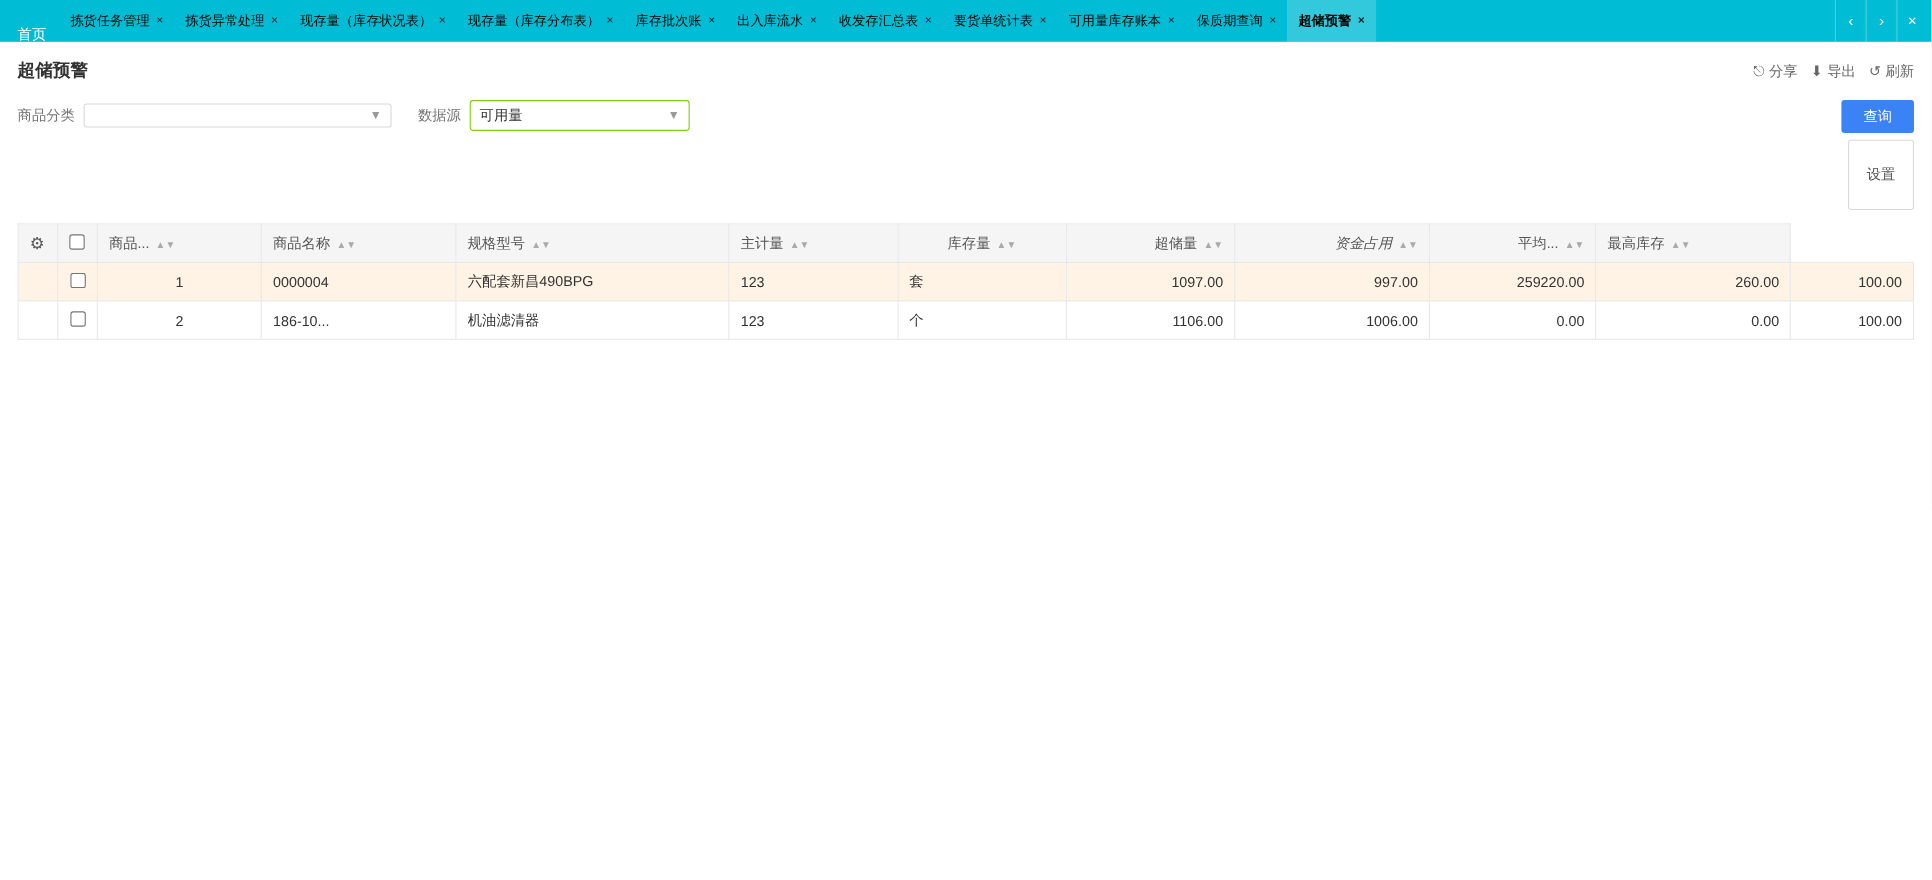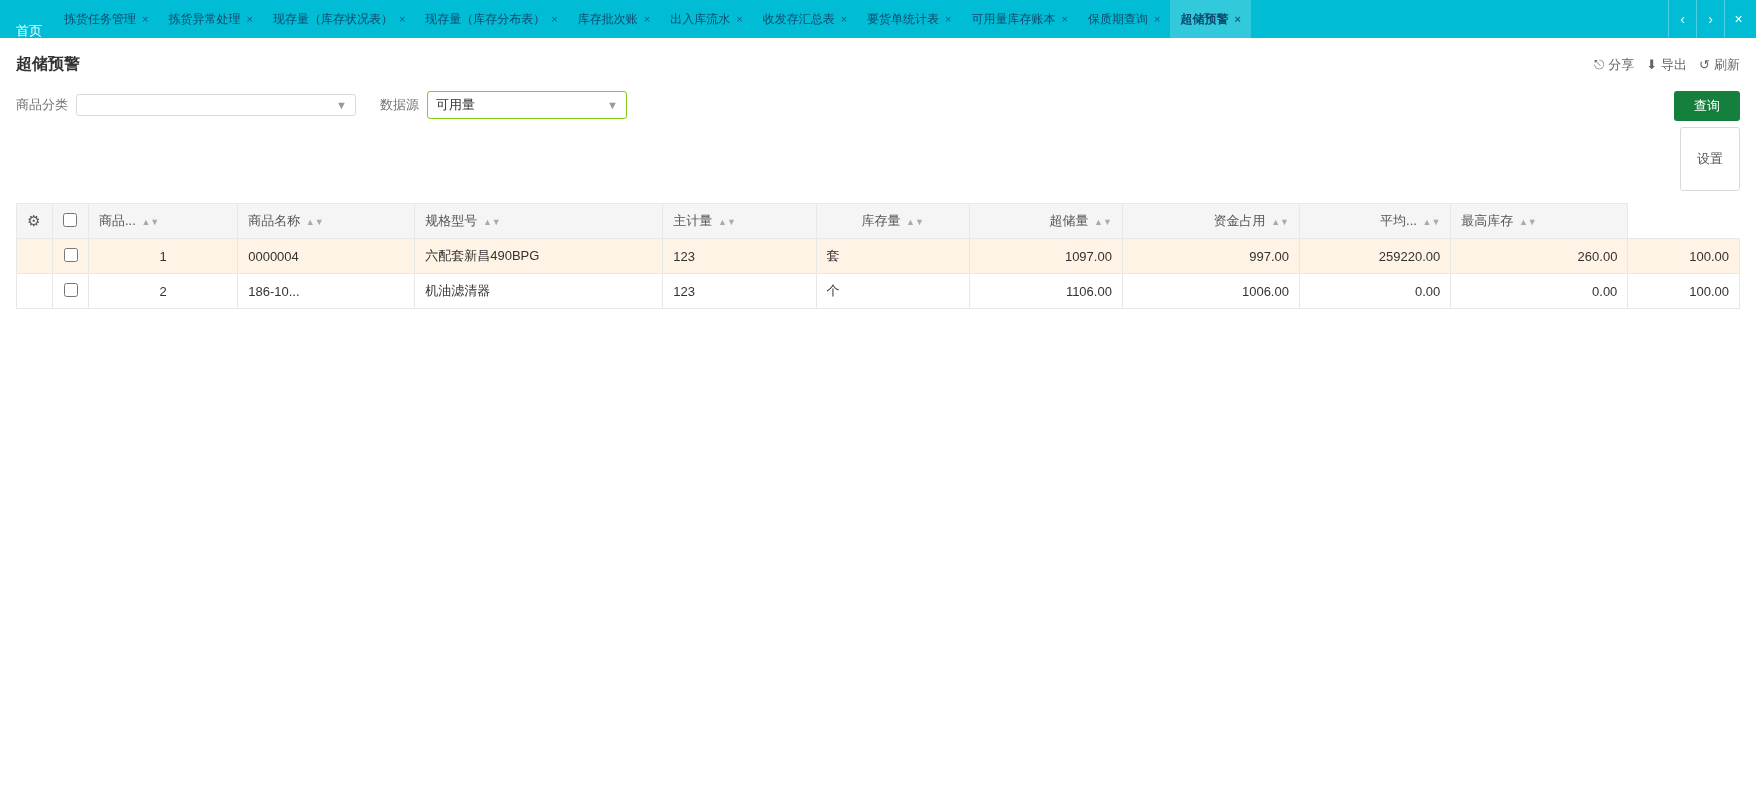--- a/index.html
+++ b/index.html
@@ -13,21 +13,21 @@
       height: 38px;
       padding: 0 4px;
       overflow: hidden;
       position: relative;
     }
     .nav-tab {
       display: flex;
       align-items: center;
       padding: 0 10px;
       height: 38px;
-      color: #0c4a6e;
+      color: #000000;
       font-size: 12px;
       cursor: pointer;
       white-space: nowrap;
       flex-shrink: 0;
     }
     .nav-tab.active { background: rgba(255,255,255,0.2); font-weight: bold; }
     .nav-tab .close-x {
       margin-left: 6px;
       font-size: 11px;
       opacity: 0.8;
@@ -129,21 +129,21 @@
       border-radius: 3px;
       padding: 4px 8px;
       background: #fff;
       cursor: pointer;
       width: 200px;
       justify-content: space-between;
     }
     .filter-datasource-value { color: #333; font-size: 13px; }
 
     .btn-query {
-      background: #15803d;
+      background: #3b82f6;
       color: #fff;
       border: none;
       border-radius: 3px;
       padding: 6px 20px;
       cursor: pointer;
       font-size: 13px;
       margin-left: auto;
     }
     .btn-settings {
       background: #fff;
@@ -357,21 +357,21 @@
         </th>
         <th>
           主计量 <span class="sort-icon">▲▼</span>
         </th>
         <th style="text-align:center;">
           库存量 <span class="sort-icon">▲▼</span>
         </th>
         <th style="text-align:right;">
           超储量 <span class="sort-icon">▲▼</span>
         </th>
-        <th style="text-align:right;">
+        <th style="text-align:right;font-style:italic;">
           资金占用 <span class="sort-icon">▲▼</span>
         </th>
         <th style="text-align:right;">
           平均... <span class="sort-icon">▲▼</span>
         </th>
         <th style="text-align:left;">
           最高库存 <span class="sort-icon">▲▼</span>
         </th>
       </tr>
     </thead>

